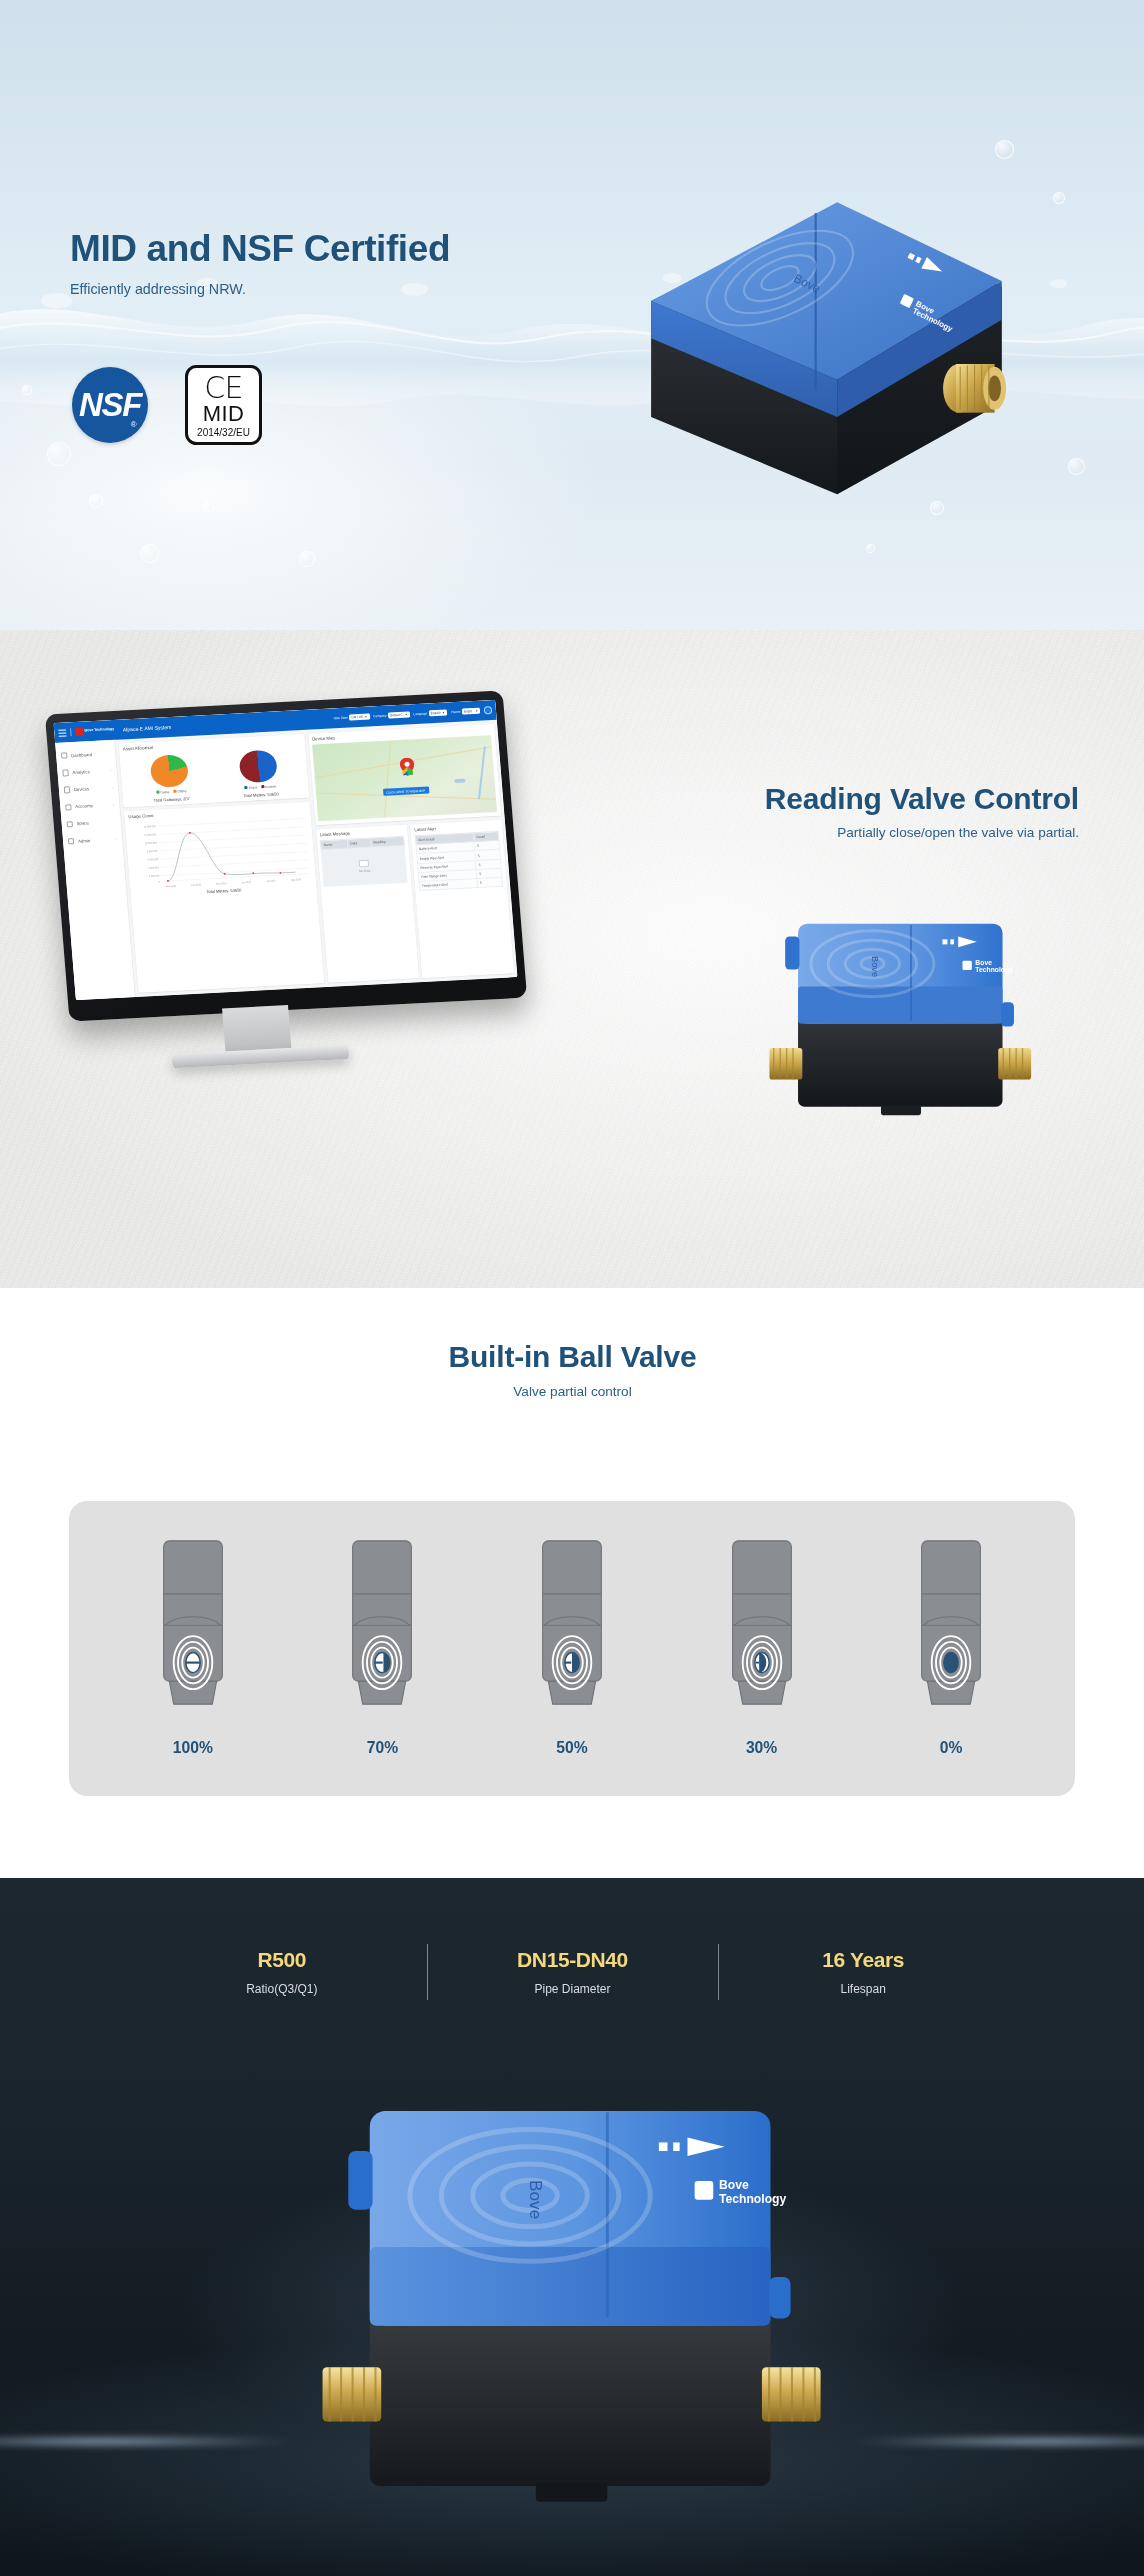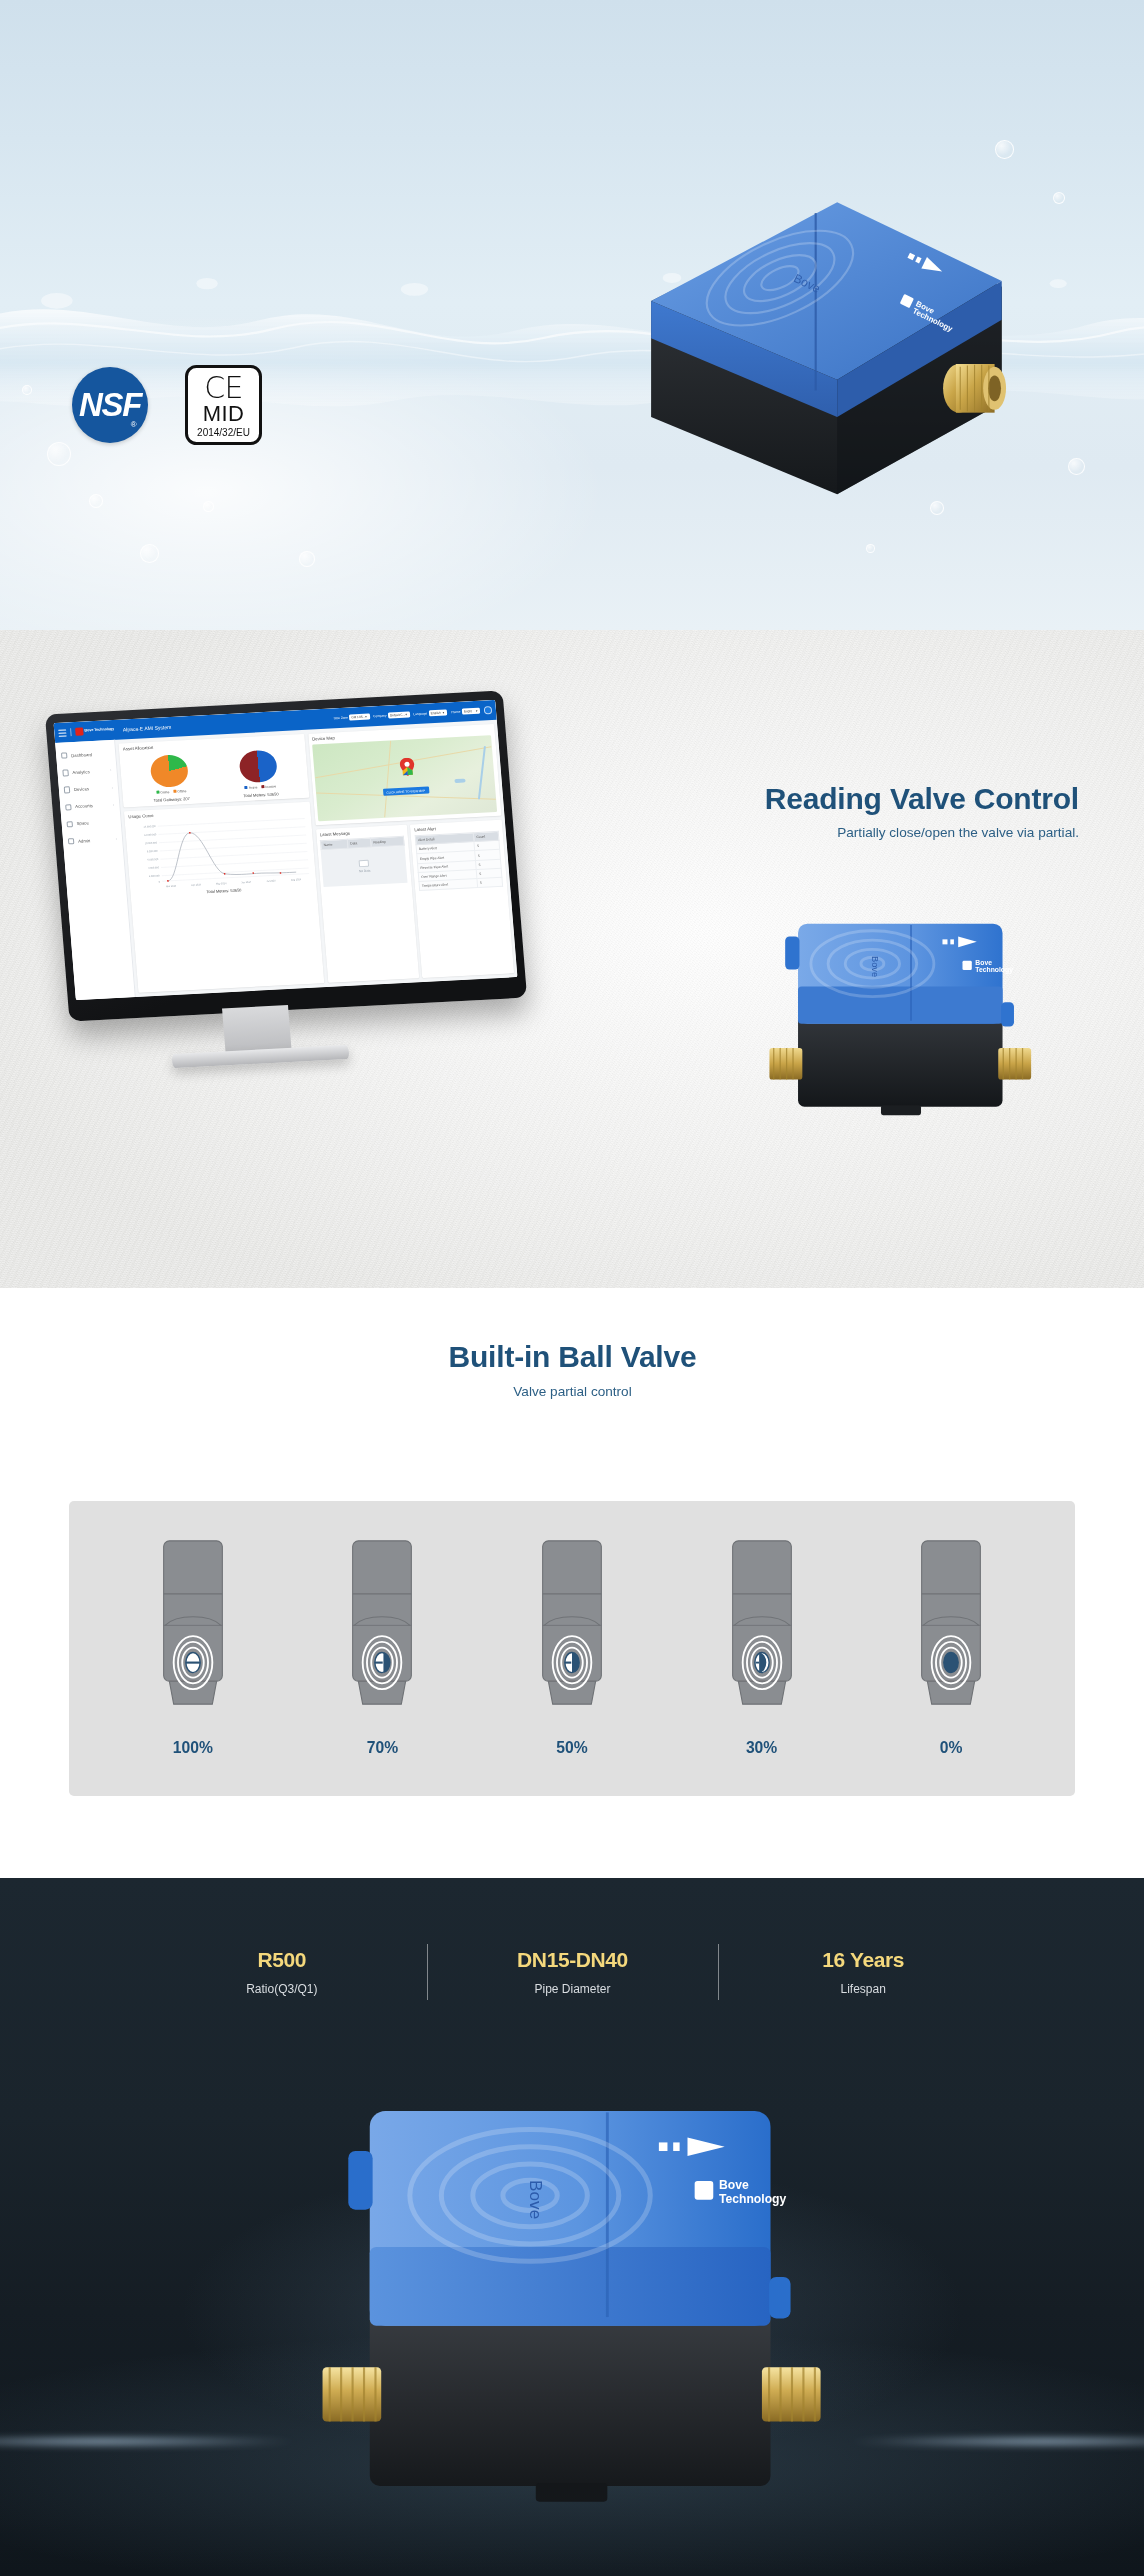--- a/index.html
+++ b/index.html
@@ -144,21 +144,21 @@
             align-items:center; justify-content:center; color:#9aa3ad; font-size:3.1px; }
   .nodata-box { width:10px; height:7.2px; border:0.7px solid #c8cfd6; border-radius:1.1px; background:#fff; }
 
   
   .sec3 { position:absolute; left:0; top:1288px; width:1145px; height:590px; background:#fff; }
   .sec3-head { text-align:center; padding-top:52px; }
   .sec3-title { font-size:30px; font-weight:bold; color:#1f5179; letter-spacing:-0.2px; }
   .sec3-sub { margin-top:10px; font-size:13.6px; color:#2c5f85; }
   .valve-card {
     position:absolute; left:69px; top:213px; width:1006px; height:295px;
-    background:#e0e0e0; border-radius:5px;
+    background:#e0e0e0; border-radius:18px;
     display:flex; align-items:flex-start; justify-content:space-around; padding:37px 29px 0 29px;
   }
   .valve-item { width:129px; text-align:center; }
   .valve-pct { margin-top:30px; font-size:15.7px; font-weight:bold; color:#1f5179; }
 
   
   .sec4 {
     position:absolute; left:0; top:1878px; width:1145px; height:698px;
     background:
       radial-gradient(ellipse 558px 215px at 50% 62%, rgba(70,92,110,.50) 0%, rgba(28,39,48,0) 70%),
@@ -284,20 +284,24 @@
             <path d="M2,-30 L2,30"></path>
               <path d="M12,-32 L12,32"></path>
               <path d="M22,-33 L22,33"></path>
             <path d="M32,-33 L32,33"></path>
               <path d="M42,-32 L42,32"></path>
           </g>
         </g>
       </svg>
     </div>
 
+    <div class="hero-text">
+      <h1 class="hero-title">MID and NSF Certified</h1>
+      <p class="hero-sub">Efficiently addressing NRW.</p>
+    </div>
 
     <div class="badges">
       <div class="nsf-badge">
         <span class="nsf-text">NSF</span>
         <span class="nsf-reg">®</span>
       </div>
       <div class="ce-badge">
         <span class="ce-glyph">CE</span>
         <span class="ce-mid">MID</span>
         <span class="ce-dir">2014/32/EU</span>

